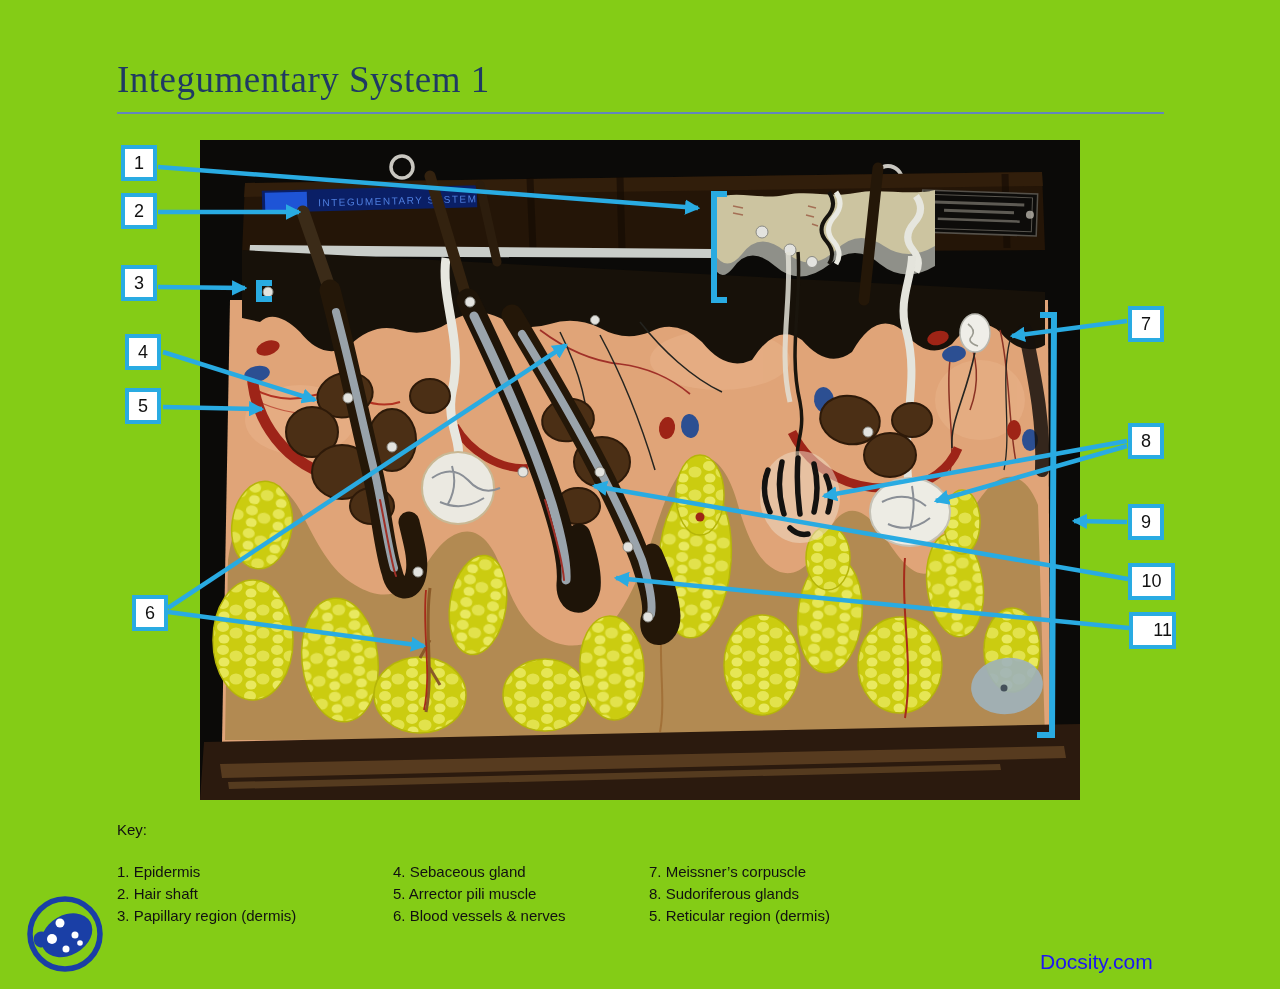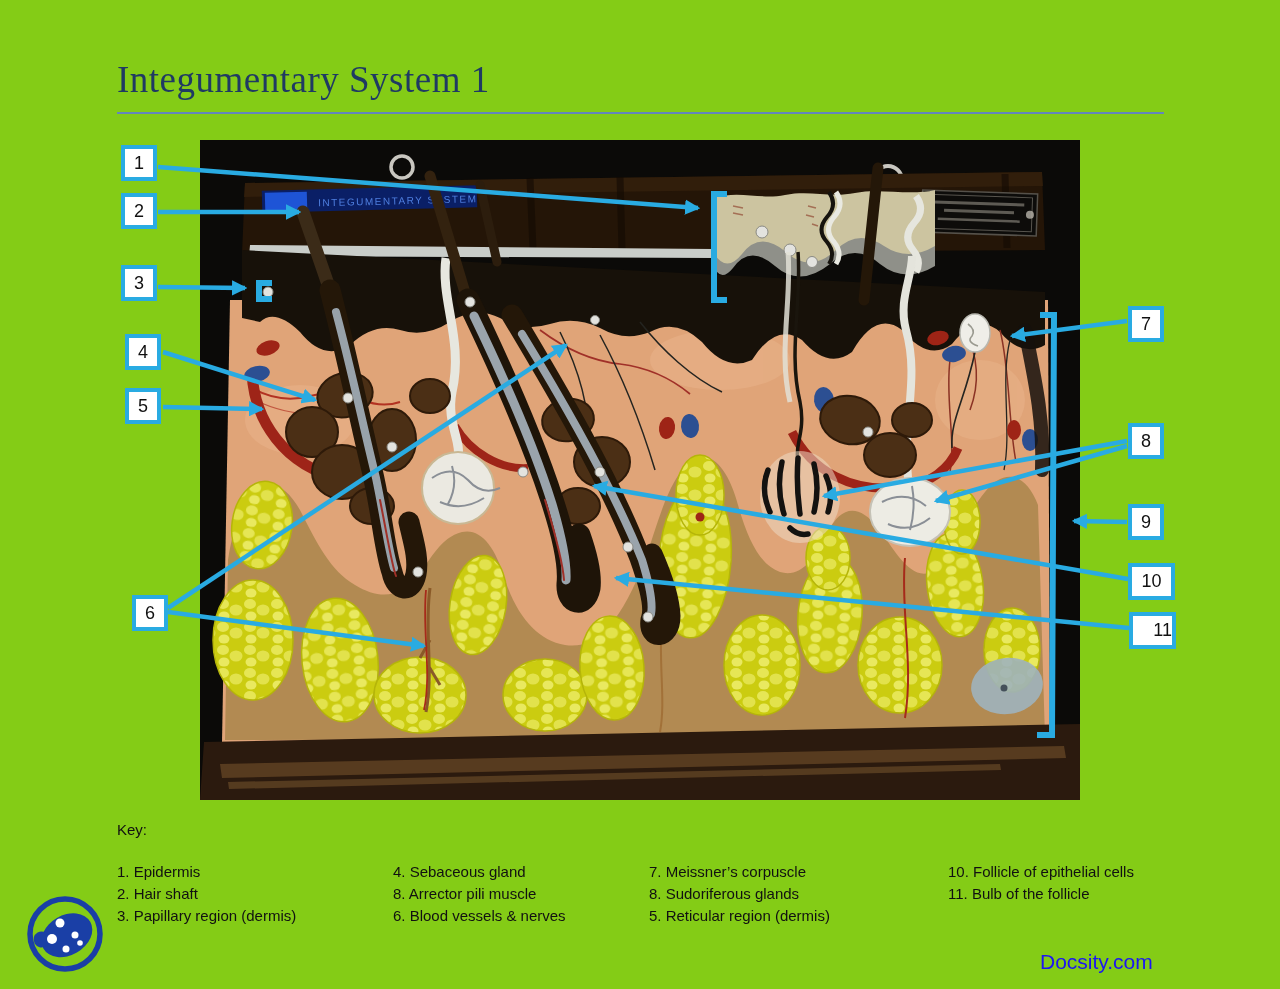--- a/index.html
+++ b/index.html
@@ -329,31 +329,27 @@
 
   <div id="key-heading">Key:</div>
   <div id="key-columns">
       <div class="key-col" style="left: 0px;">
         <div>1. Epidermis</div>
         <div>2. Hair shaft</div>
         <div>3. Papillary region (dermis)</div>
       </div>
       <div class="key-col" style="left: 276px;">
         <div>4. Sebaceous gland</div>
-        <div>8. Arrector pili muscle</div>
+        <div>5. Arrector pili muscle</div>
         <div>6. Blood vessels &amp; nerves</div>
       </div>
       <div class="key-col" style="left: 532px;">
         <div>7. Meissner’s corpuscle</div>
         <div>8. Sudoriferous glands</div>
         <div>5. Reticular region (dermis)</div>
-      </div>
-      <div class="key-col" style="left: 831px;">
-        <div>10. Follicle of epithelial cells</div>
-        <div>11. Bulb of the follicle</div>
       </div>
     </div>
 
   <svg id="docsity-logo" width="86" height="86" viewBox="0 0 86 86">
     <circle cx="43" cy="43" r="35" fill="none" stroke="#1a3fa6" stroke-width="5.5"></circle>
     <g transform="rotate(-30 43 43)">
       <ellipse cx="44" cy="45" rx="27" ry="20" fill="#1a3fa6"></ellipse>
       <circle cx="20" cy="36" r="8" fill="#1a3fa6"></circle>
     </g>
     <g fill="#ffffff">

